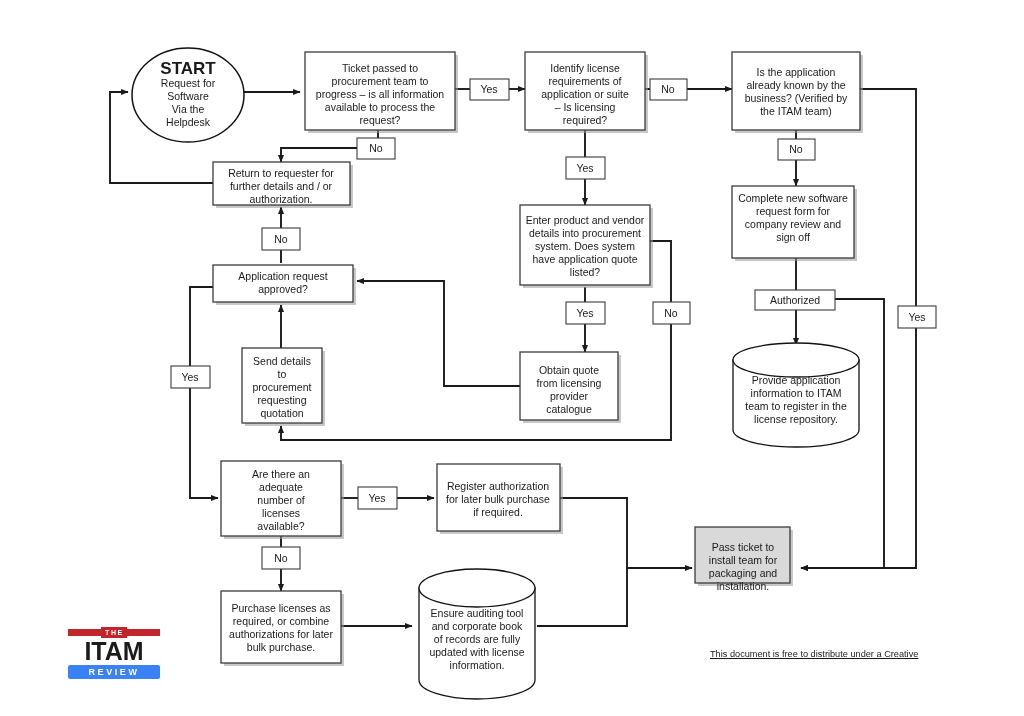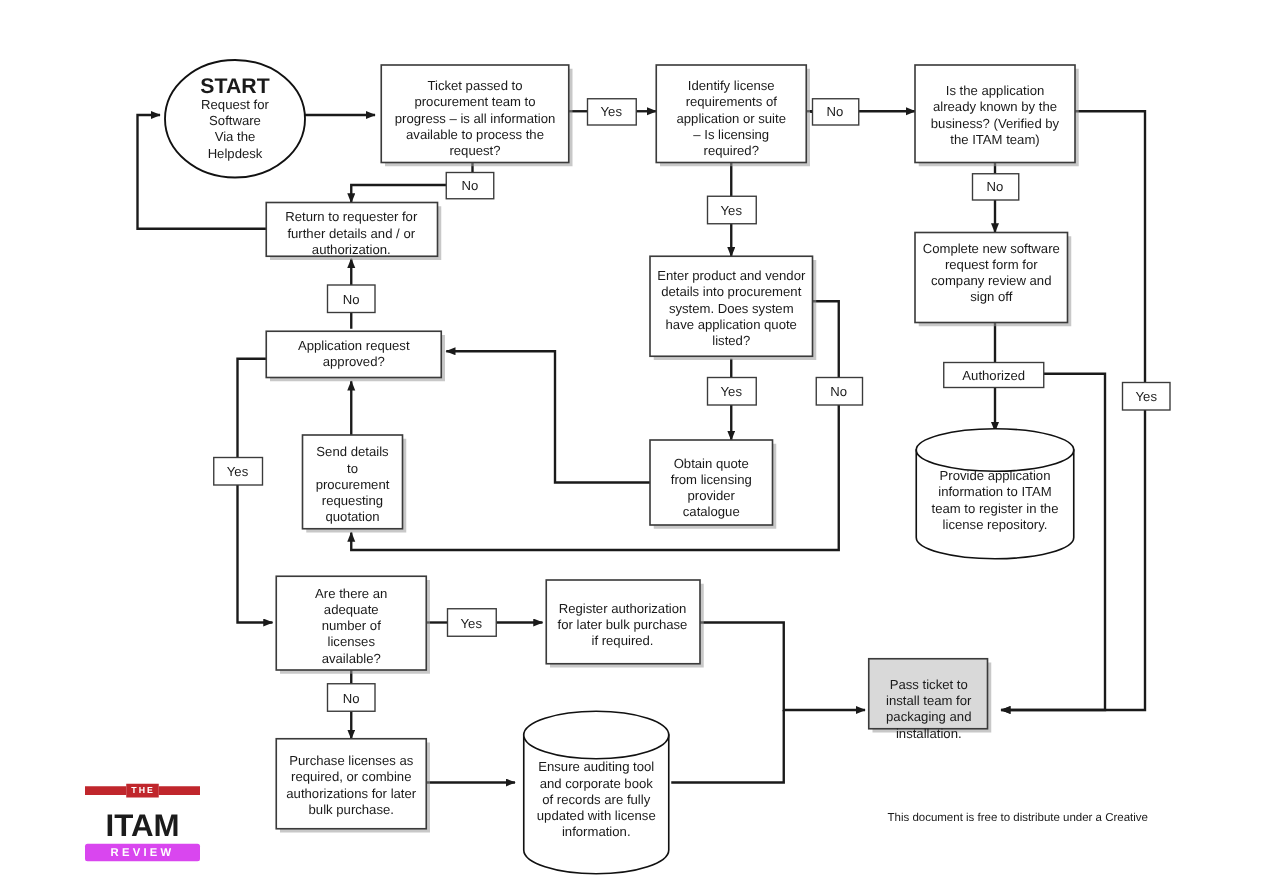--- a/index.html
+++ b/index.html
@@ -66,20 +66,21 @@
   .shadow-rect { fill: #9a9a9a; opacity: 0.55; }
   #footer-note {
     position: absolute;
     left: 710px;
     top: 648px;
     width: 300px;
     font-size: 9.2px;
     color: #1a1a1a;
     font-family: "Liberation Sans", sans-serif;
     line-height: 12.6px;
+    text-decoration: underline;
   }
   
   #itam-logo {
     position: absolute;
     left: 68px;
     top: 627px;
     width: 92px;
     height: 52px;
   }
   .logo-the-row {
@@ -104,25 +105,25 @@
     line-height: 9px;
   }
   .logo-itam {
     color: #1b1b1b;
     font-size: 25px;
     font-weight: bold;
     letter-spacing: 0px;
     text-align: center;
     line-height: 25px;
     font-family: "Liberation Sans", sans-serif;
-    margin-top: 11px;
+    margin-top: 1px;
   }
   .logo-review {
     margin-top: 1px;
-    background: #d946ef;
+    background: #3b82f6;
     color: #ffffff;
     font-size: 9px;
     font-weight: bold;
     letter-spacing: 2.6px;
     text-align: center;
     line-height: 14px;
     border-radius: 2px;
     font-family: "Liberation Sans", sans-serif;
   }
 </style>

